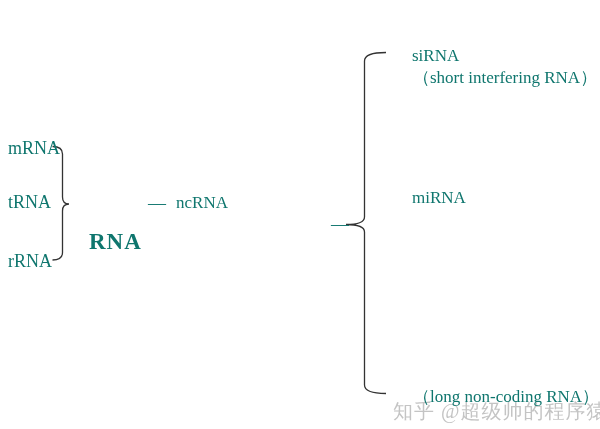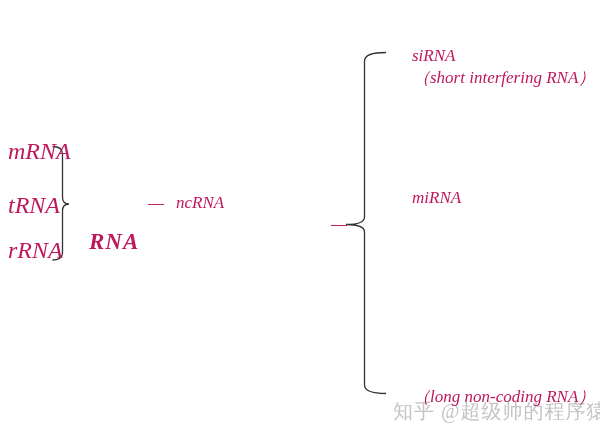--- a/index.html
+++ b/index.html
@@ -6,27 +6,26 @@
   .canvas {
     position: relative;
     width: 600px;
     height: 429px;
     background: #ffffff;
     overflow: hidden;
     font-family: "Liberation Serif", "DejaVu Serif", serif;
   }
   .lbl {
     position: absolute;
-    color: #be185d;
+    color: #0f766e;
     white-space: nowrap;
     line-height: 1.15;
     z-index: 2;
-    font-style: italic;
   }
-  .fs18 { font-size: 24px; }
+  .fs18 { font-size: 18px; }
   .fs17 { font-size: 17px; }
   .root {
     font-size: 23px;
     font-weight: bold;
     letter-spacing: 1px;
   }
   .dash { font-size: 18px; }
   .watermark {
     position: absolute;
     left: 393px;
@@ -50,21 +49,21 @@
 
   <svg class="lines" width="600" height="429" viewBox="0 0 600 429">
 
     <path d="M52.5,146.5 Q62.5,146.5 62.5,154 L62.5,197 Q62.5,204 69,204 Q62.5,204 62.5,211 L62.5,252.5 Q62.5,260 52.5,260" fill="none" stroke="#333333" stroke-width="1.3"></path>
 
     <path d="M386,52.5 Q364.5,52.5 364.5,61 L364.5,217 Q364.5,224.5 346,224.5 Q364.5,224.5 364.5,232 L364.5,385 Q364.5,393.5 386,393.5" fill="none" stroke="#333333" stroke-width="1.3"></path>
   </svg>
 
   <div class="lbl fs18" style="left:8px; top:138px;">mRNA</div>
   <div class="lbl fs18" style="left:8px; top:192px;">tRNA</div>
-  <div class="lbl fs18" style="left:8px; top:237px;">rRNA</div>
+  <div class="lbl fs18" style="left:8px; top:251px;">rRNA</div>
 
   <div class="lbl root" style="left:89px; top:189px;margin-top:40px;">RNA</div>
 
   <div class="lbl dash" style="left:148px; top:193px;">—</div>
 
   <div class="lbl fs17" style="left:176px; top:193px;">ncRNA</div>
 
   <div class="lbl dash" style="left:331px; top:214px;">—</div>
 
   <div class="lbl fs17" style="left:412px; top:46px;">siRNA</div>

